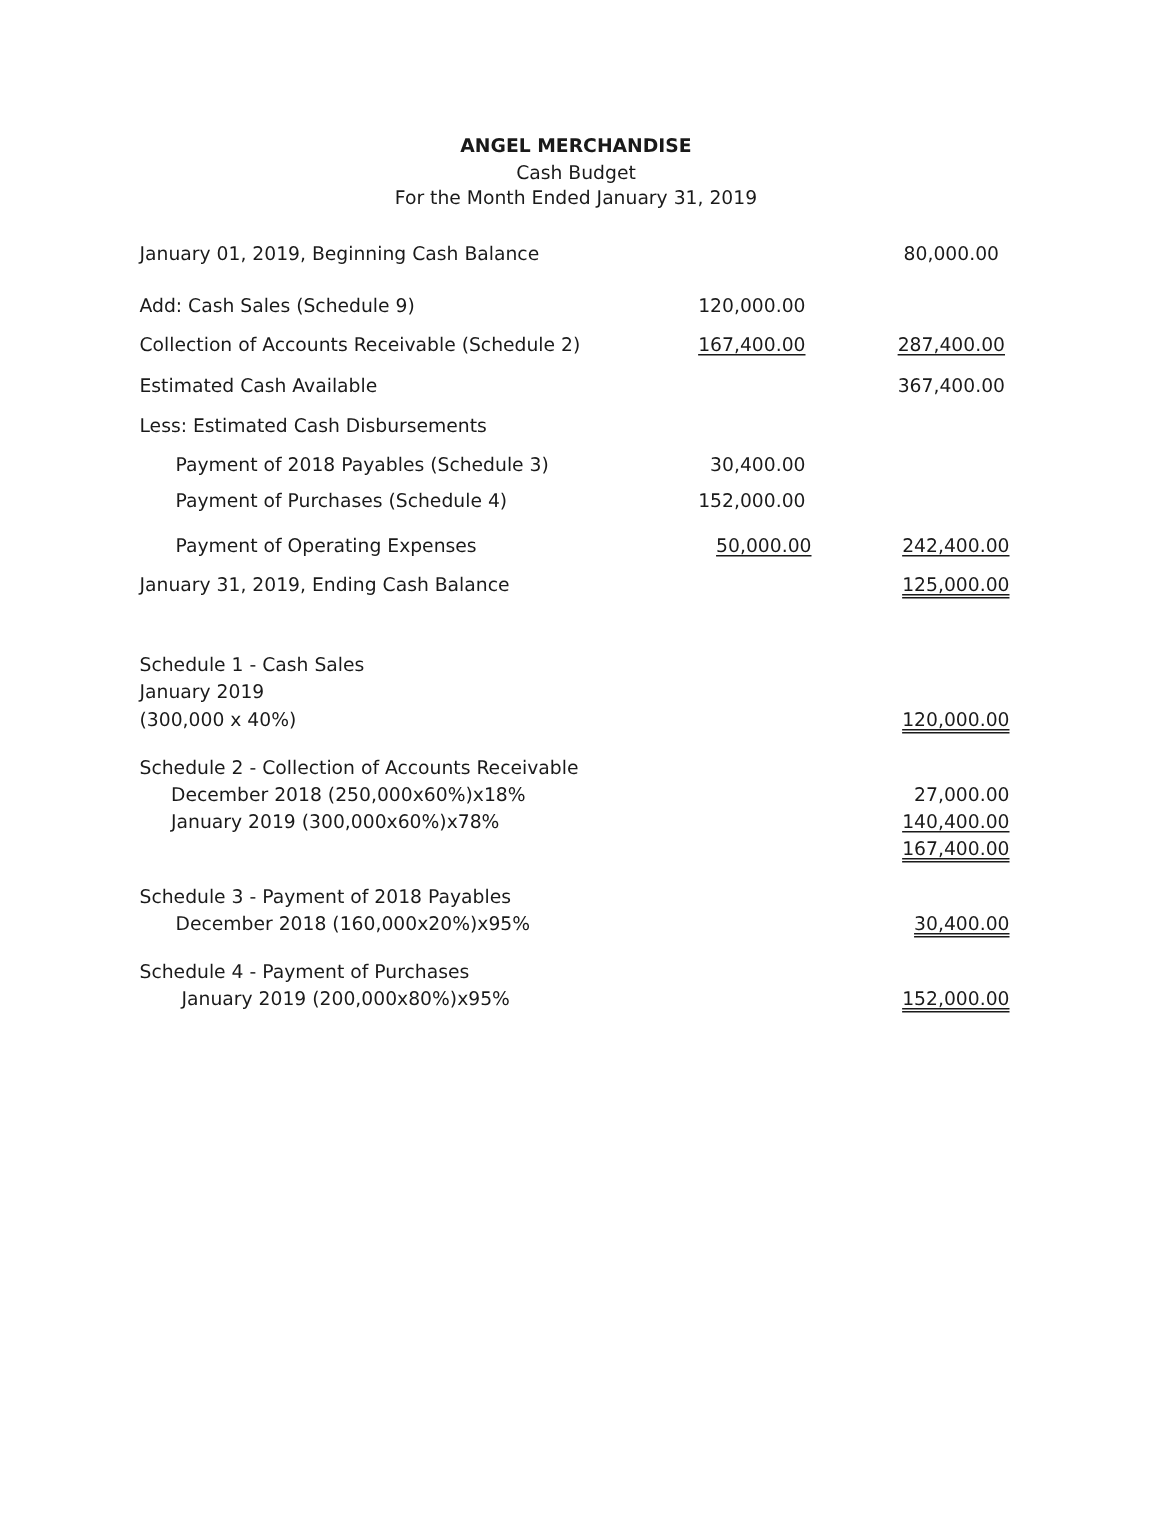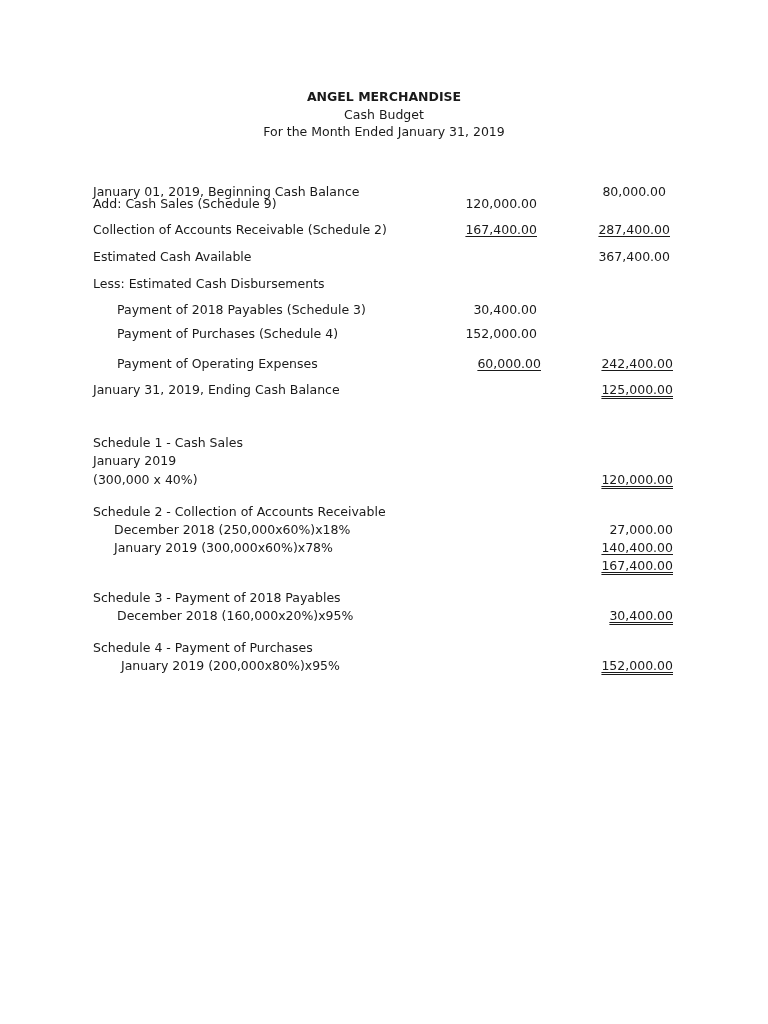--- a/index.html
+++ b/index.html
@@ -74,21 +74,21 @@
 <body>
 
 <div class="page">
 
   <div class="title-block">
     <div class="company">ANGEL MERCHANDISE</div>
     <div>Cash Budget</div>
     <div>For the Month Ended January 31, 2019</div>
   </div>
 
-  <div class="row" style="top:183px;">
+  <div class="row" style="top:160px;">
     <span class="label">January 01, 2019, Beginning Cash Balance</span>
     <span class="col2" style="right:102px;">80,000.00</span>
   </div>
 
   <div class="row" style="top:195px;">
     <span class="label">Add: Cash Sales (Schedule 9)</span>
     <span class="col1">120,000.00</span>
   </div>
 
   <div class="row" style="top:221px;">
@@ -111,21 +111,21 @@
     <span class="col1">30,400.00</span>
   </div>
 
   <div class="row" style="top:325px;">
     <span class="label indent1">Payment of Purchases (Schedule 4)</span>
     <span class="col1">152,000.00</span>
   </div>
 
   <div class="row" style="top:355px;">
     <span class="label indent1">Payment of Operating Expenses</span>
-    <span class="col1 u1" style="right:227px;">60,000.00</span>
+    <span class="col1 u1" style="right:227px;">50,000.00</span>
     <span class="col2s u1">242,400.00</span>
   </div>
 
   <div class="row bold" style="top:381px;">
     <span class="label">January 31, 2019, Ending Cash Balance</span>
     <span class="col2s u2">125,000.00</span>
   </div>
 
   <div class="row" style="top:434px;">
     <span class="label">Schedule 1 - Cash Sales</span>

